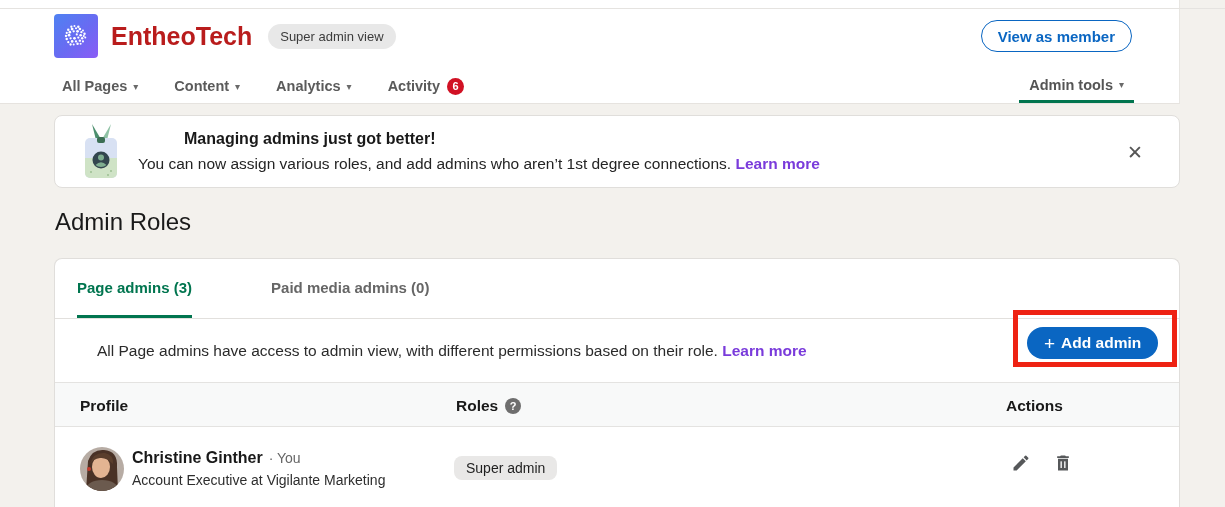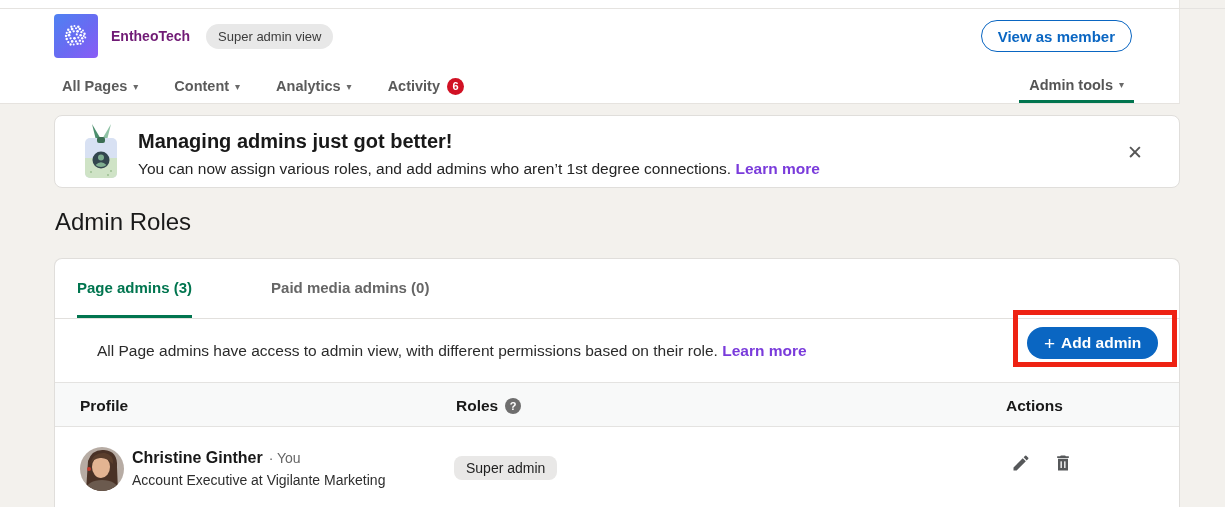--- a/index.html
+++ b/index.html
@@ -17,21 +17,21 @@
   .header {
     position:absolute; left:0; top:0; width:1180px; height:104px;
     background:#fff; border-bottom:1px solid #e6e3df; border-right:1px solid #e8e6e2;
   }
   .header-left { position:absolute; left:54px; top:14px; height:44px; display:flex; align-items:center; }
   .logo {
     width:44px; height:44px; border-radius:4px; flex:0 0 auto;
     background:linear-gradient(135deg,#4f82f2 0%,#6a6af2 55%,#8b5cf6 100%);
     display:flex; align-items:center; justify-content:center;
   }
-  .company-name { margin-left:13px; font-size:14px; font-weight:600; color:#701a75; }
+  .company-name { margin-left:13px; font-size:25px; font-weight:600; color:#b91c1c; }
   .view-badge {
     margin-left:16px; background:#e8e8e8; color:#3c3c3c;
     font-size:13px; padding:5px 12px; border-radius:14px; white-space:nowrap;
   }
   .view-as-member {
     position:absolute; right:47px; top:20px; height:32px;
     border:1.5px solid #0a66c2; border-radius:16px; background:#fff;
     color:#0a66c2; font-weight:700; font-size:15px; padding:0 16px;
     font-family:inherit; cursor:pointer; display:flex; align-items:center;
   }
@@ -50,21 +50,21 @@
     border-bottom:3px solid #01754f; cursor:pointer;
   }
 
   
   .banner {
     position:absolute; left:54px; top:115px; width:1126px; height:73px;
     background:#fff; border:1px solid #e0dedb; border-radius:8px;
   }
   .banner-icon { position:absolute; left:29px; top:8px; }
   .banner-text { position:absolute; left:83px; top:14px; }
-  .banner-title { font-size:20px; font-weight:700; color:#191919; }
+  .banner-title { font-size:16px; font-weight:700; color:#191919;margin-left:46px; }
   .banner-body { margin-top:7px; font-size:15.5px; color:#242424; }
   .link-purple { color:#7a3bdb; font-weight:600; cursor:pointer; }
   .banner-close {
     position:absolute; right:30px; top:22px; width:28px; height:28px;
     background:none; border:none; font-size:19px; color:#555; cursor:pointer;
     display:flex; align-items:center; justify-content:center; font-family:inherit;
   }
 
   
   .page-title { position:absolute; left:55px; top:208px; font-size:24px; font-weight:500; color:#1a1a1a; }

